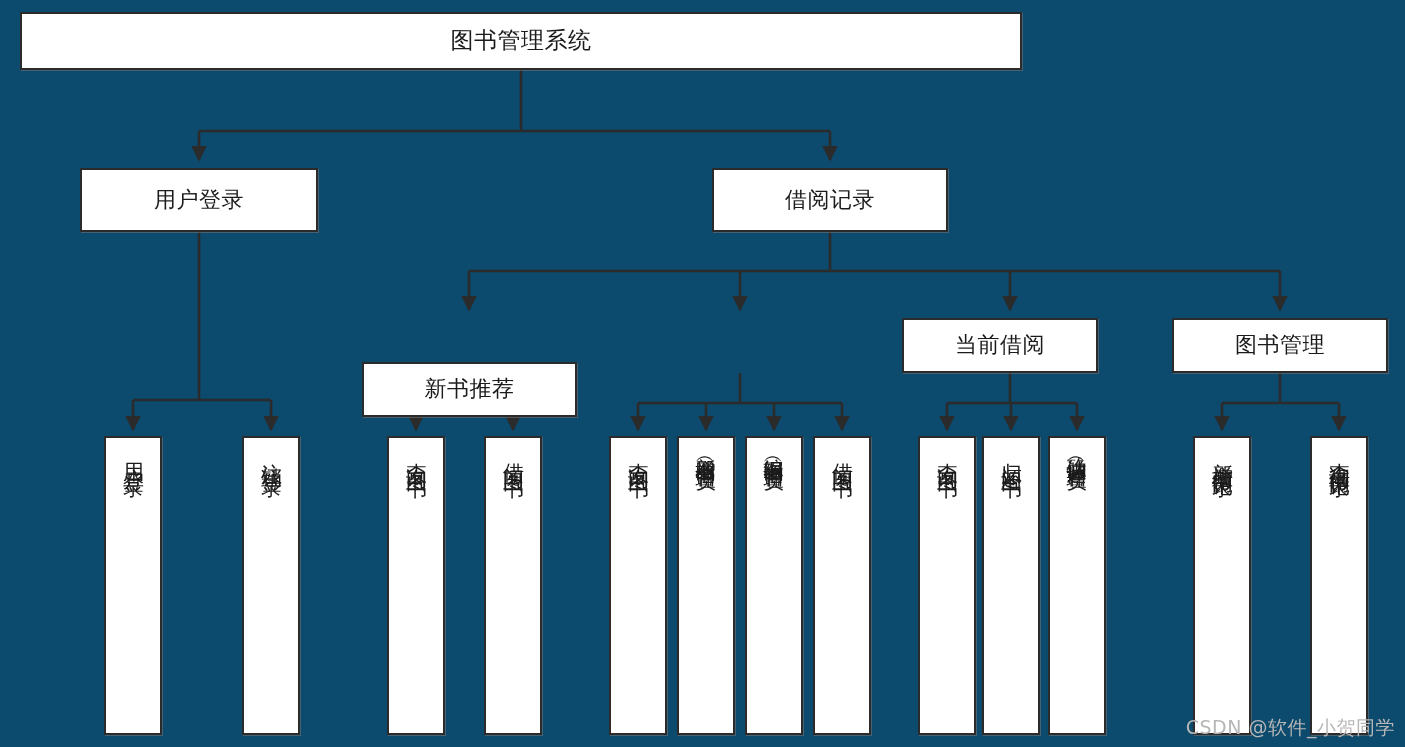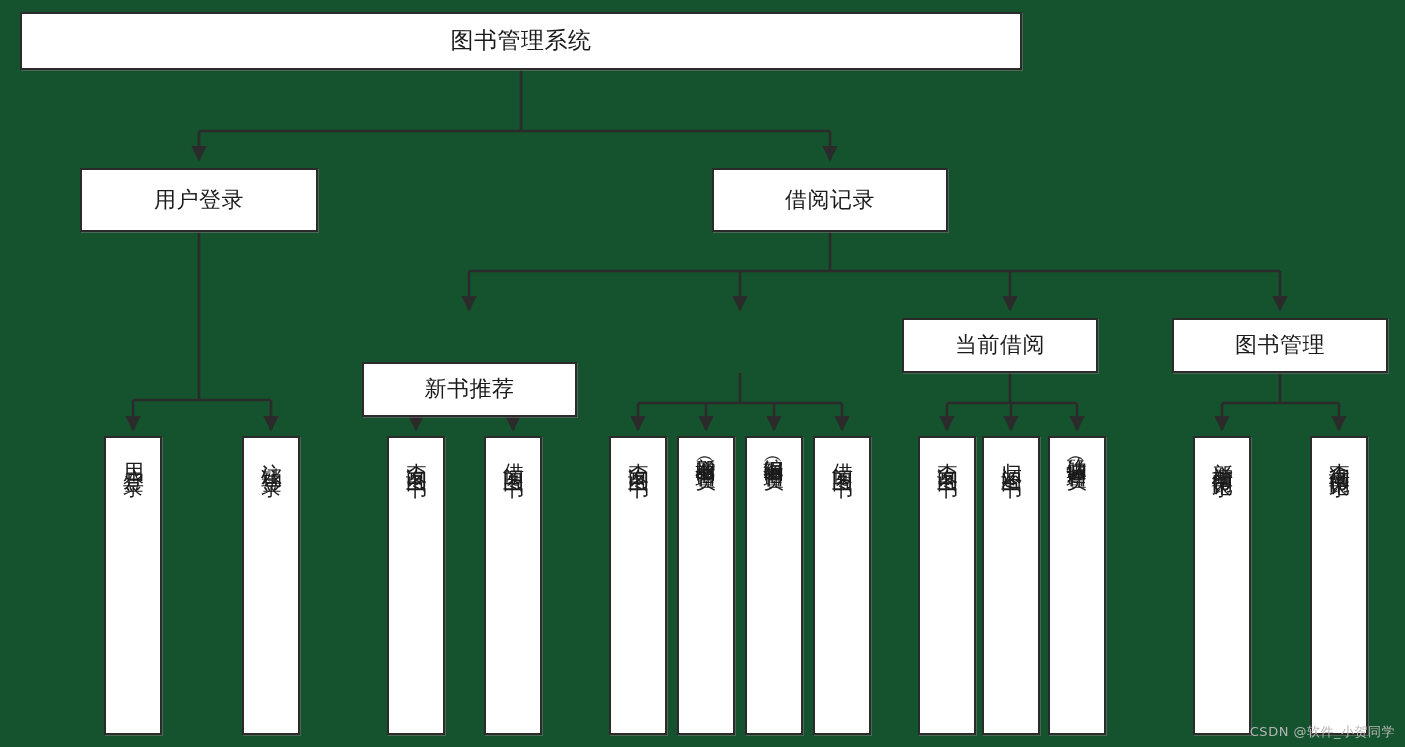--- a/index.html
+++ b/index.html
@@ -8,21 +8,21 @@
     padding: 0;
     background: #ffffff;
   }
   body {
     font-family: "DejaVu Sans", "Liberation Sans", sans-serif;
   }
   #diagram-root {
     position: relative;
     width: 1405px;
     height: 747px;
-    background: #14532d;
+    background: #0c4a6e;
     overflow: hidden;
   }
   #edge-layer {
     position: absolute;
     left: 0;
     top: 0;
     width: 1405px;
     height: 747px;
     pointer-events: none;
   }
@@ -72,21 +72,21 @@
     font-size: 20px;
     letter-spacing: 2px;
   }
   .node.vert.mid-text .node-label {
     letter-spacing: 3px;
   }
   #watermark {
     position: absolute;
     right: 10px;
     bottom: 6px;
-    font-size: 13px;
+    font-size: 19px;
     color: #b6b6b6;
     letter-spacing: 0.5px;
     white-space: nowrap;
     user-select: none;
   }
 </style>
 </head>
 <body>
 
 <div id="diagram-root">

